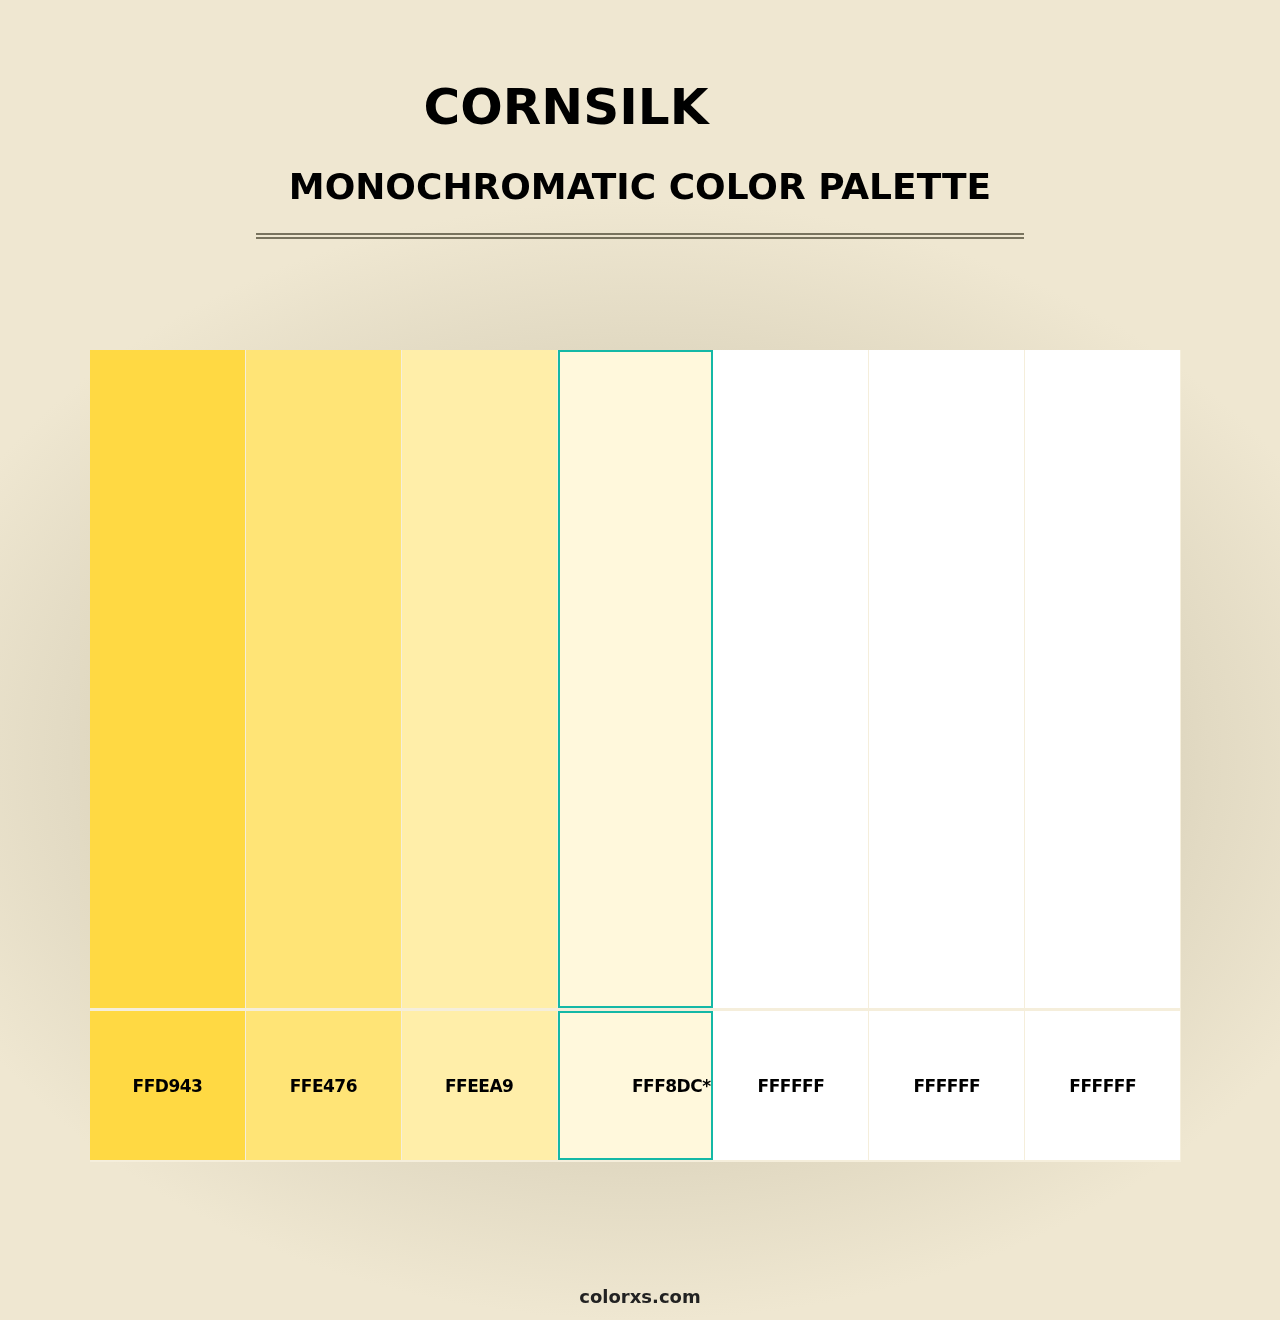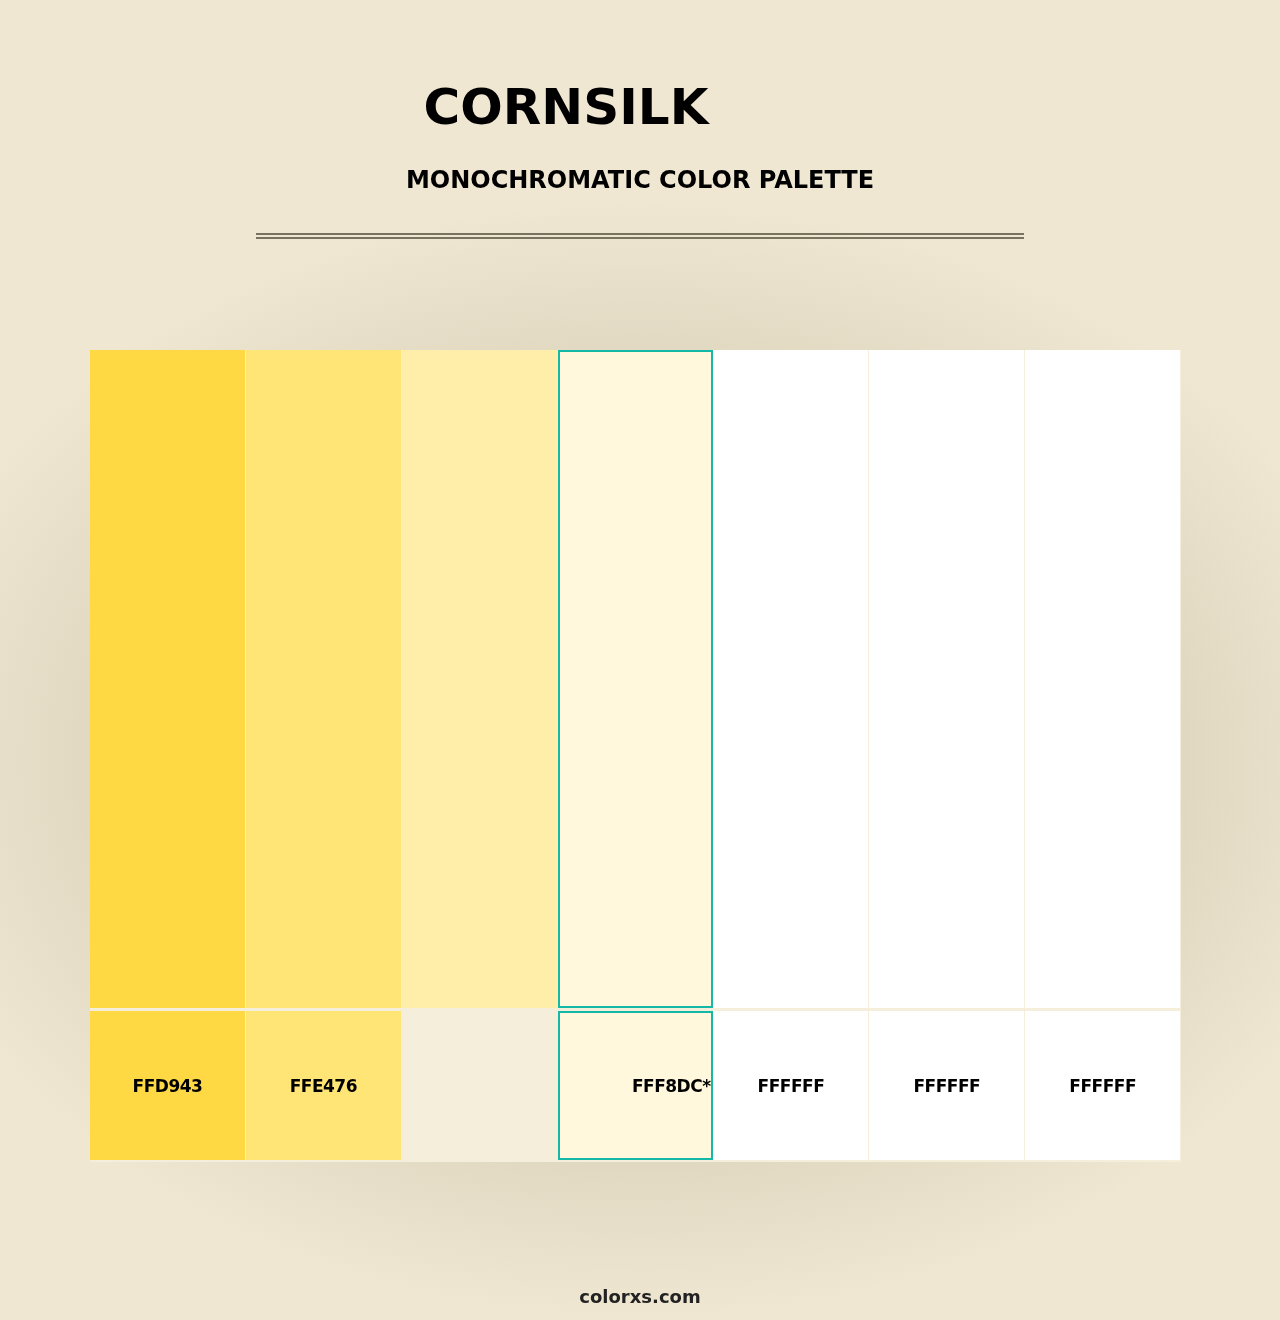--- a/index.html
+++ b/index.html
@@ -12,21 +12,21 @@
     position: absolute; left: 0; top: 0; width: 1280px; height: 1320px;
     background: radial-gradient(ellipse 760px 560px at 640px 760px, #c6bda6 0%, #cfc7b0 45%, #e2dac3 75%, #efe7d1 100%);
   }
   .title {
     position: absolute; left: 0; width: 1132px; top: 78px; text-align: center;
     font-size: 50px; font-weight: bold; color: #000; letter-spacing: 0px;
     font-family: "DejaVu Sans", sans-serif;
   }
   .subtitle {
     position: absolute; left: 0; width: 1280px; top: 166px; text-align: center;
-    font-size: 24px; font-weight: bold; color: #000;
+    font-size: 36px; font-weight: bold; color: #000;
     font-family: "DejaVu Sans", sans-serif;
   }
   .rule { position: absolute; left: 256px; width: 768px; height: 2px; background: #78735e; }
   .rule.r1 { top: 233px; }
   .rule.r2 { top: 237px; }
   .palette {
     position: absolute; left: 90px; top: 350px; width: 1091px; height: 812px;
     display: flex; background: #f5eedb;
   }
   .col { width: 156px; position: relative; }
@@ -61,20 +61,23 @@
     </div>
   </div>
   <div class="col">
     <div class="swatch" style="background: rgb(255, 228, 118);"></div>
     <div class="label-cell" style="background: rgb(255, 228, 118);">
       <span class="label-text">FFE476</span>
     </div>
   </div>
   <div class="col">
     <div class="swatch" style="background: rgb(255, 238, 169);"></div>
+    <div class="label-cell" style="background: rgb(255, 238, 169);">
+      <span class="label-text">FFEEA9</span>
+    </div>
   </div>
   <div class="col">
     <div class="swatch bordered" style="background: rgb(255, 248, 220);"></div>
     <div class="label-cell bordered" style="background: rgb(255, 248, 220);">
       <span class="label-text">FFF8DC*</span>
     </div>
   </div>
   <div class="col">
     <div class="swatch" style="background: rgb(255, 255, 255);"></div>
     <div class="label-cell" style="background: rgb(255, 255, 255);">

